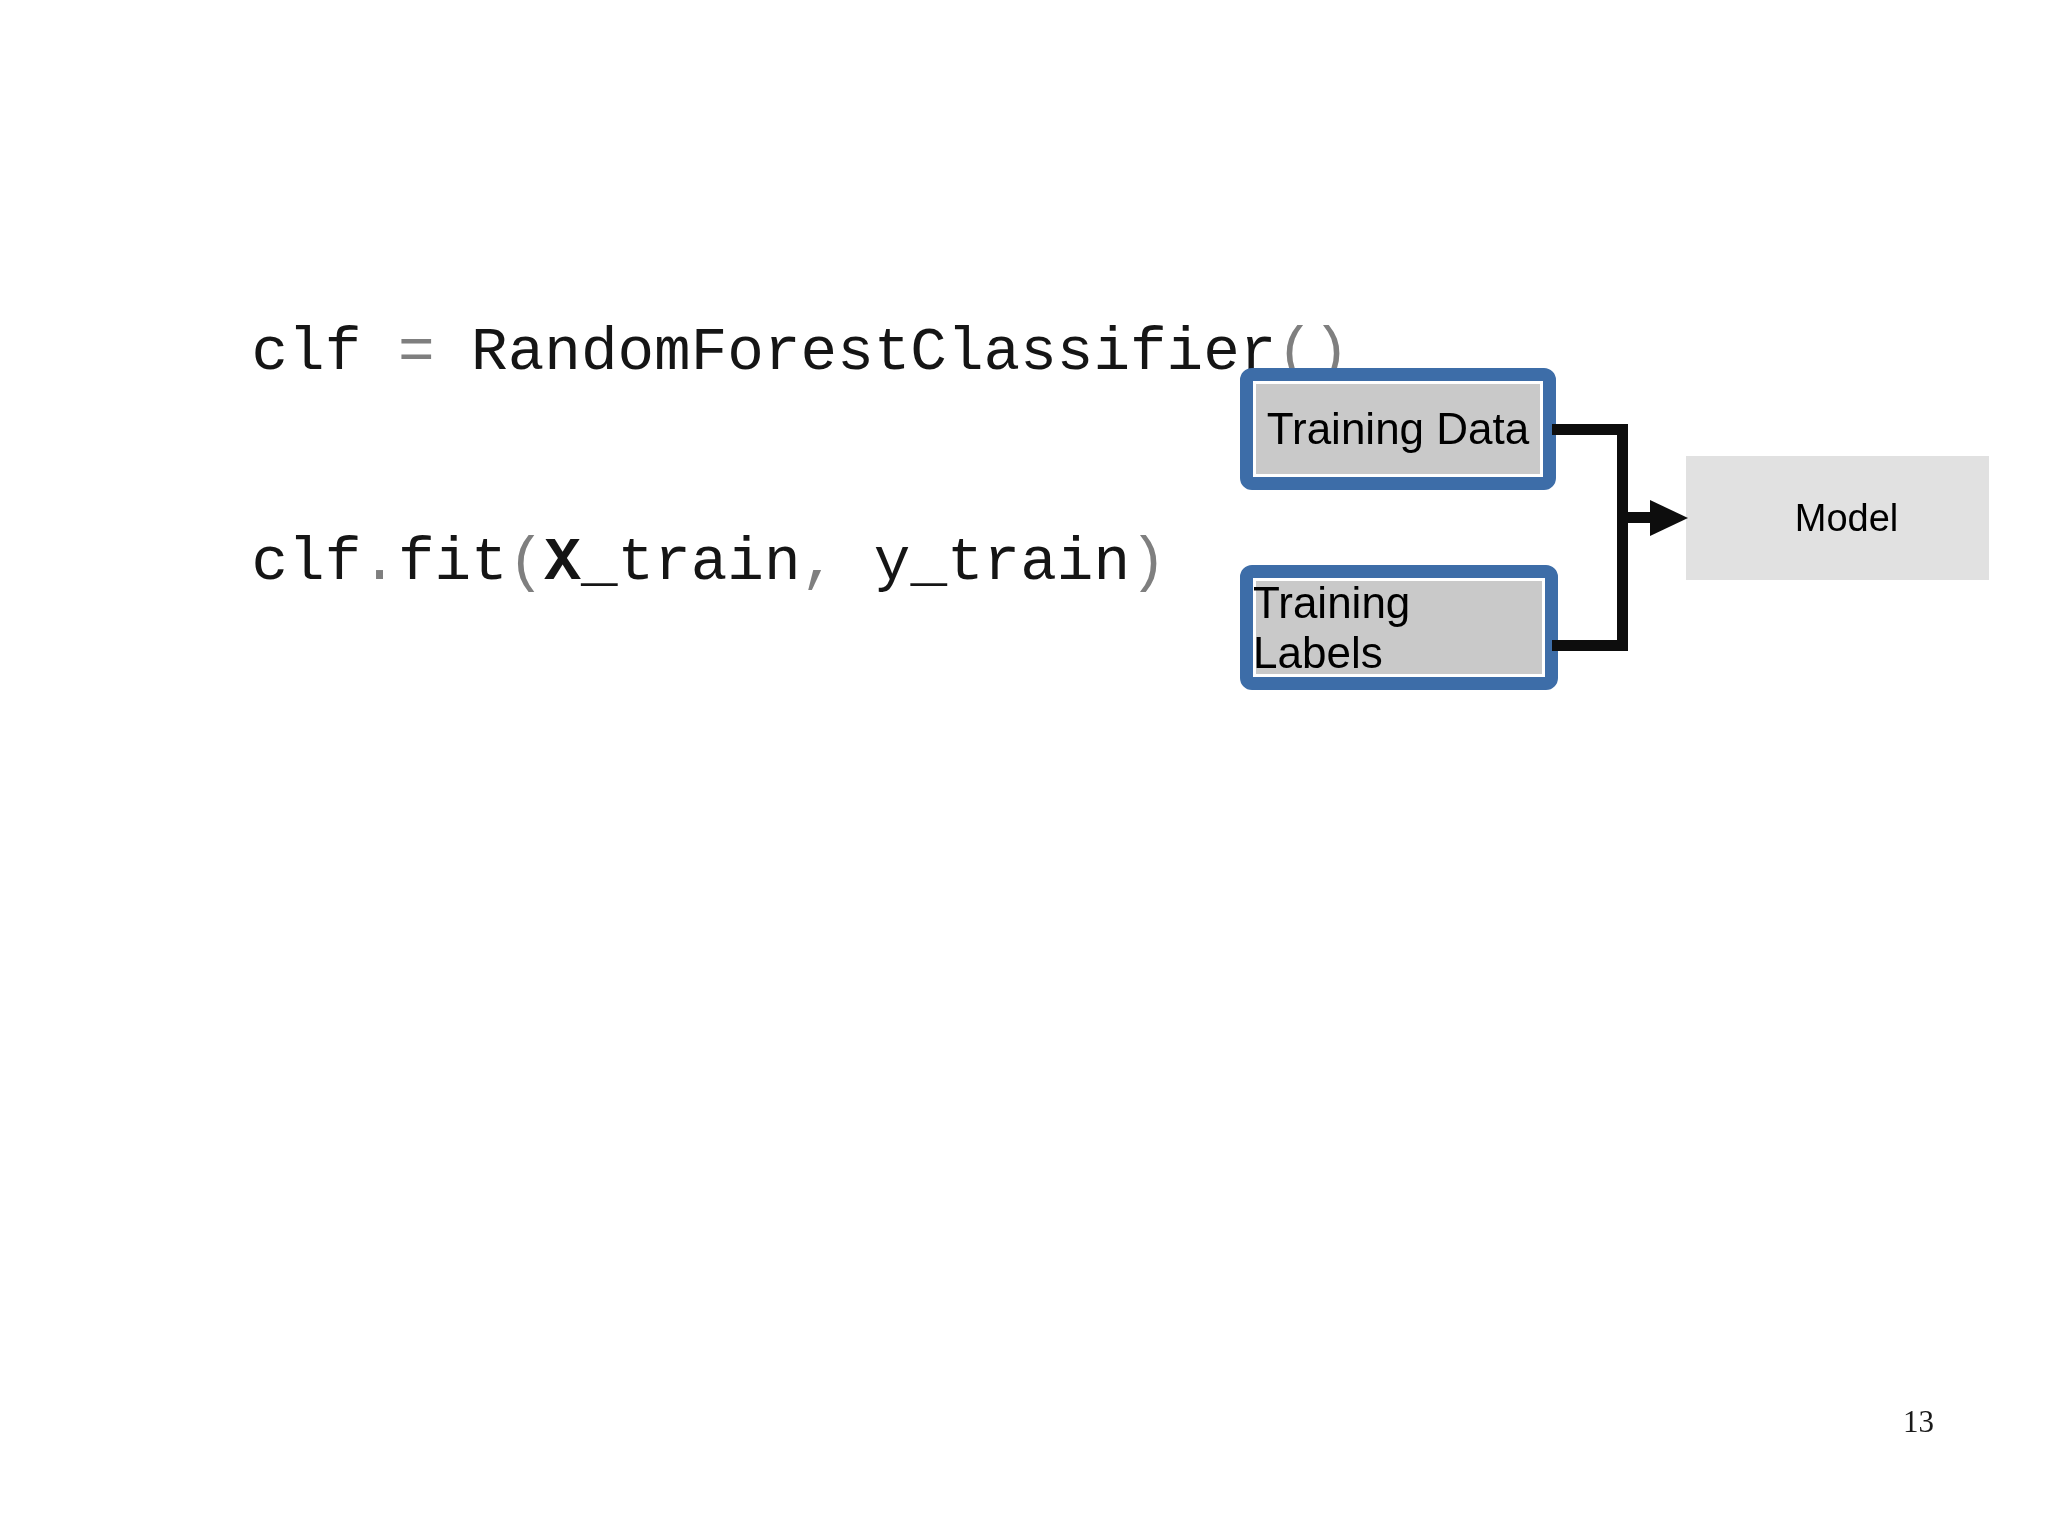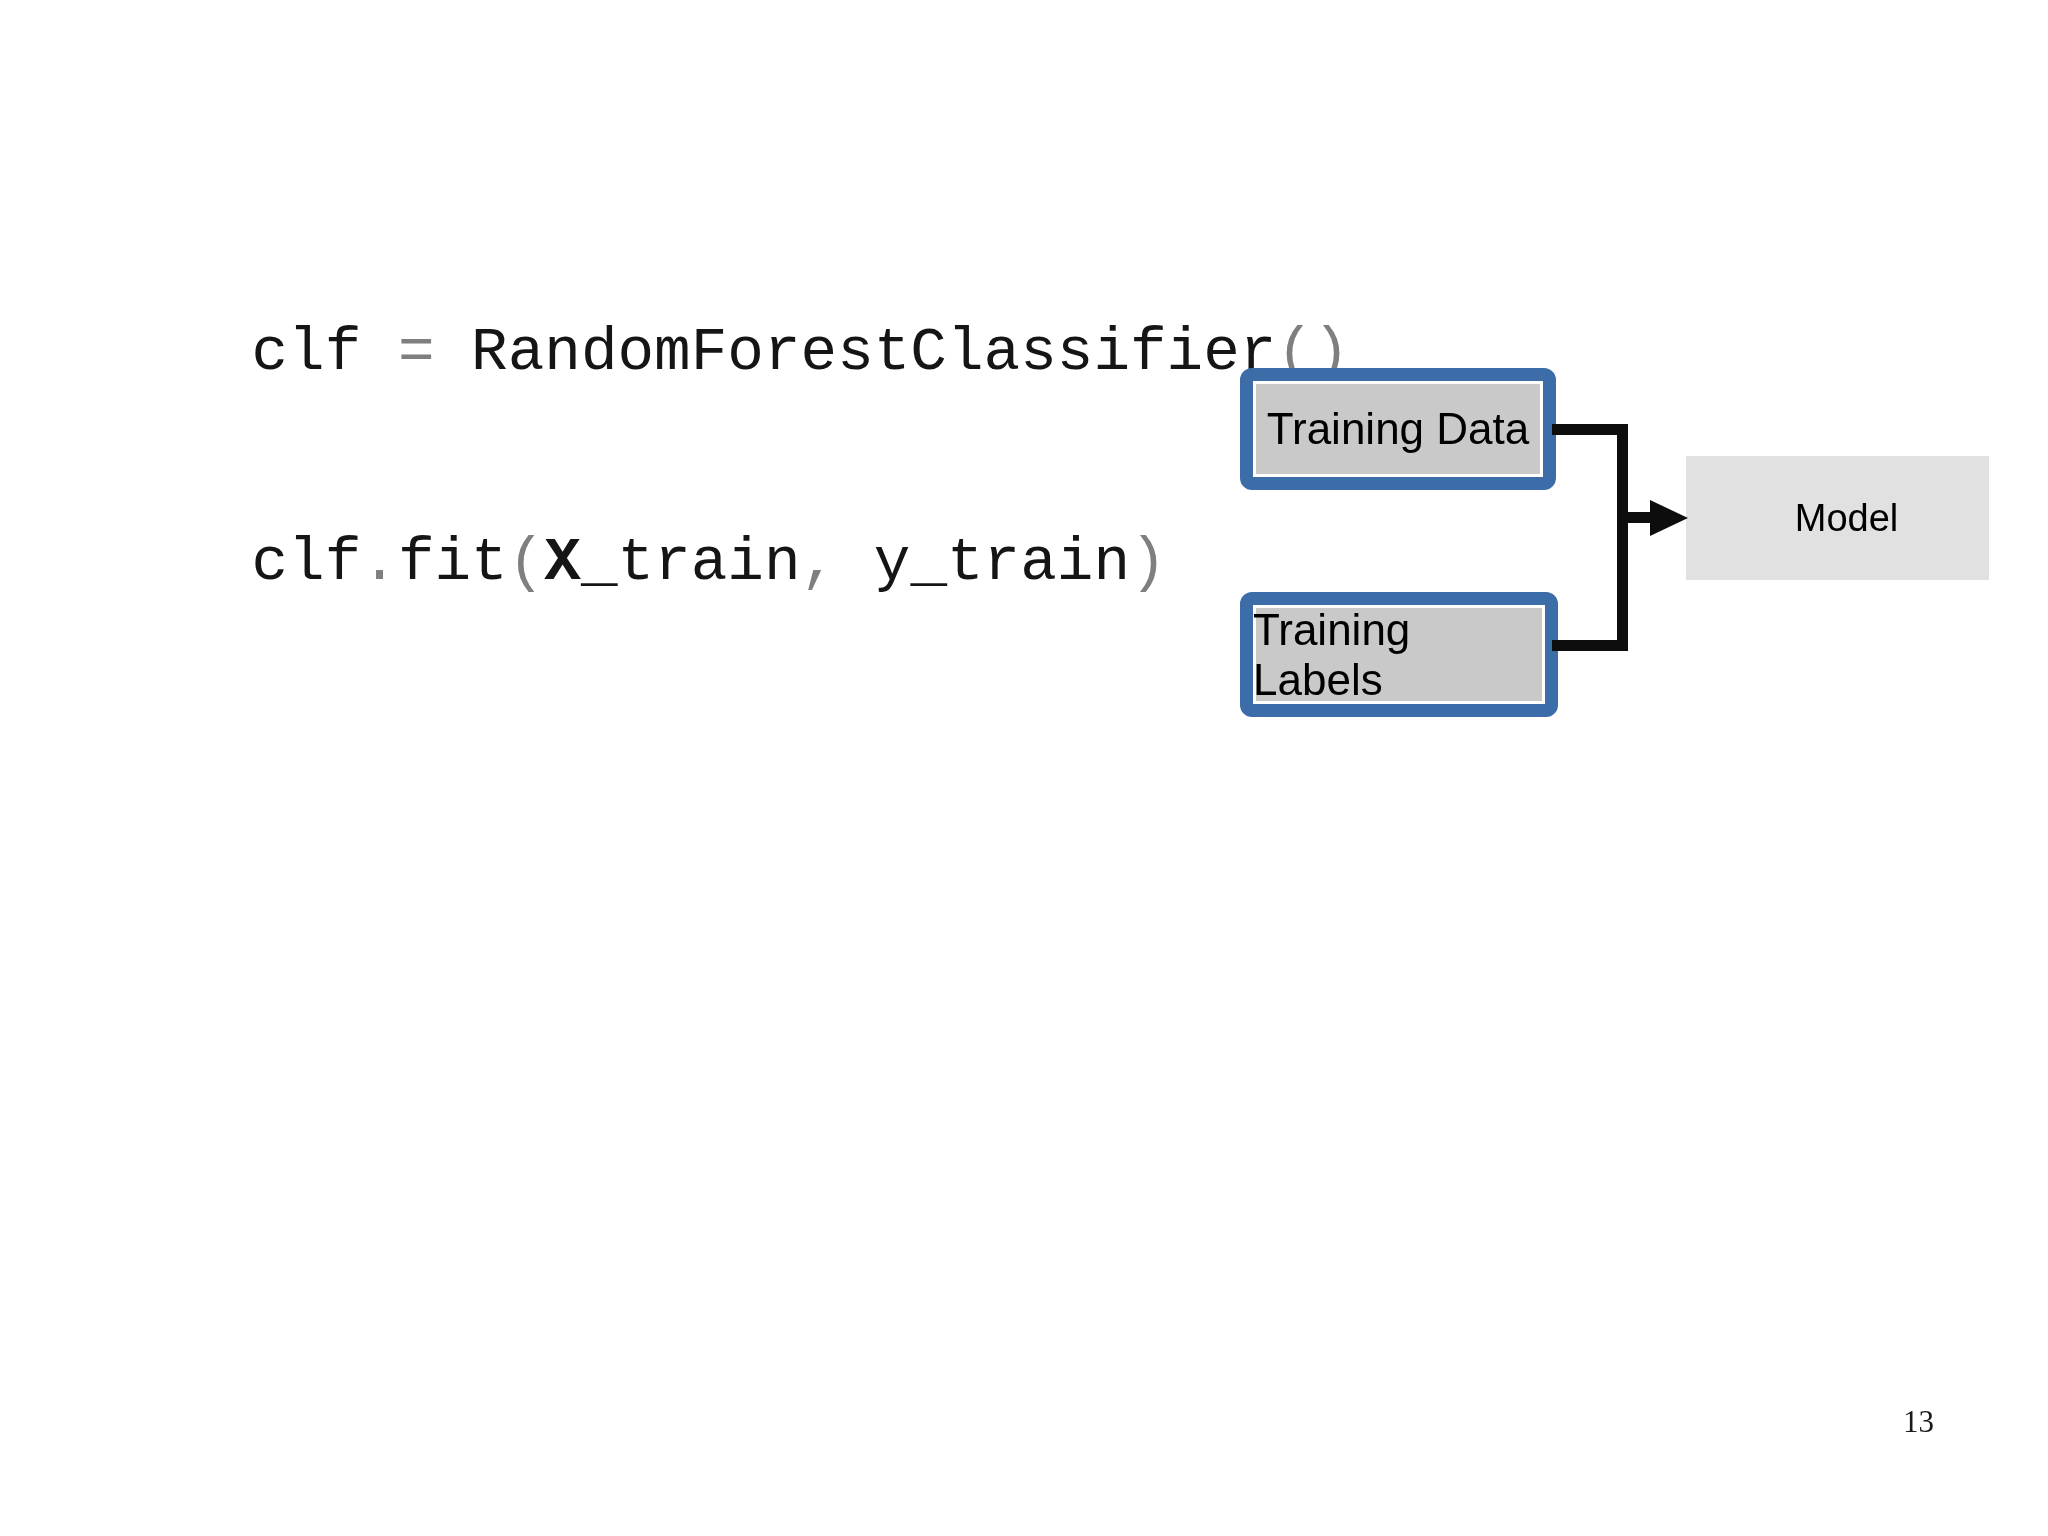--- a/index.html
+++ b/index.html
@@ -33,21 +33,21 @@
     box-sizing:border-box;
     border:13px solid var(--box-border,#3d6da8);
     border-radius:12px;
     background:var(--box-fill,#c9c9c9);
     box-shadow:inset 0 0 0 3px var(--box-ring,#ffffff);
     display:flex; align-items:center; justify-content:center;
     font-size:44px;
     color:var(--label-text,#000000);
   }
   .training-data-box  { left:1240px; top:368px; width:316px; height:122px; }
-  .training-labels-box{ left:1240px; top:592px; width:318px; height:125px; }
+  .training-labels-box{ left:1240px; top:565px; width:318px; height:125px; }
 
   .model-box {
     position:absolute;
     left:1686px; top:456px; width:285px; height:124px;
     background:var(--model-fill,#e1e1e1);
     display:flex; align-items:center; justify-content:center;
     font-size:38px;
     color:var(--label-text,#000000);
     padding-left:18px;
   }

